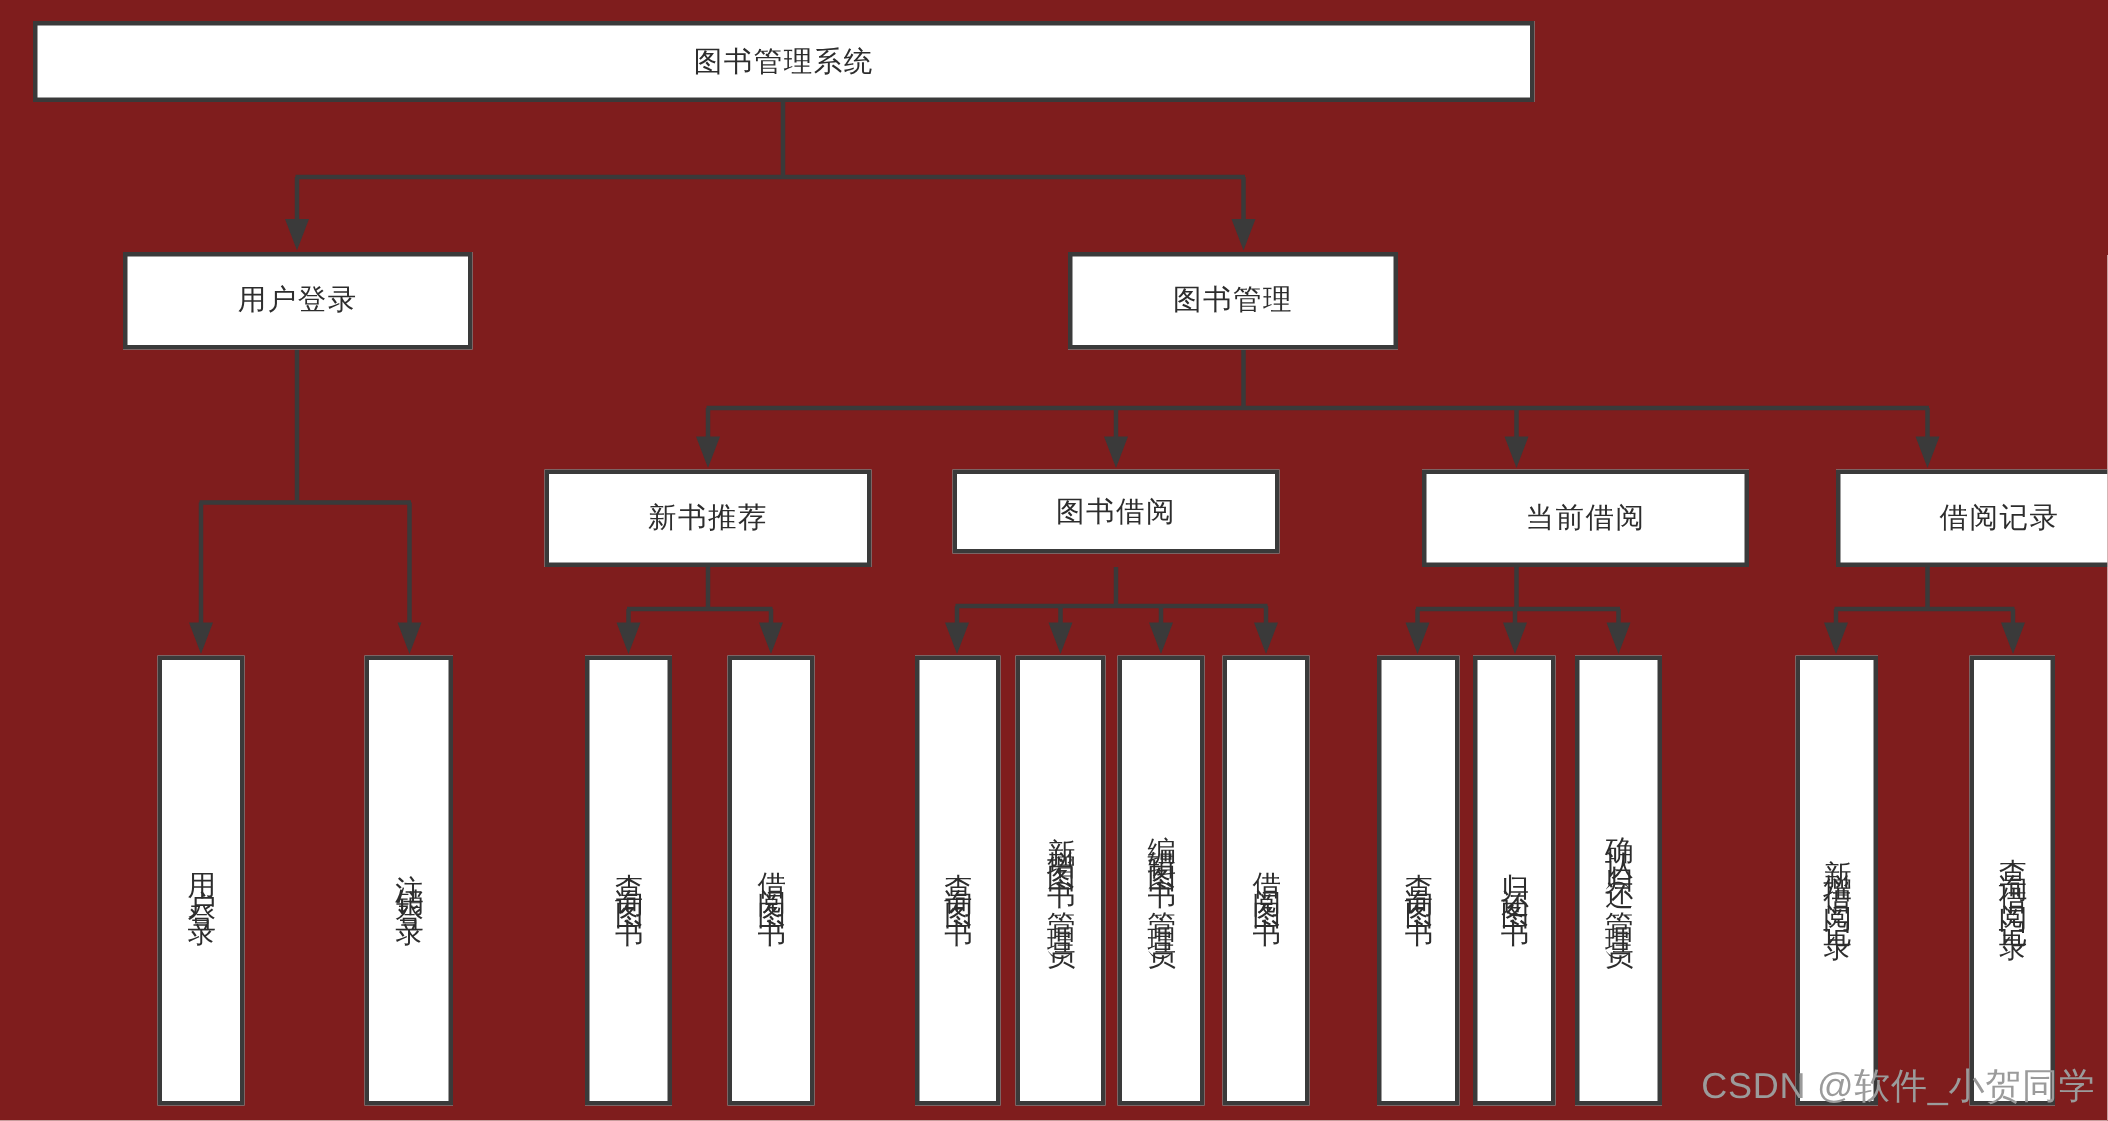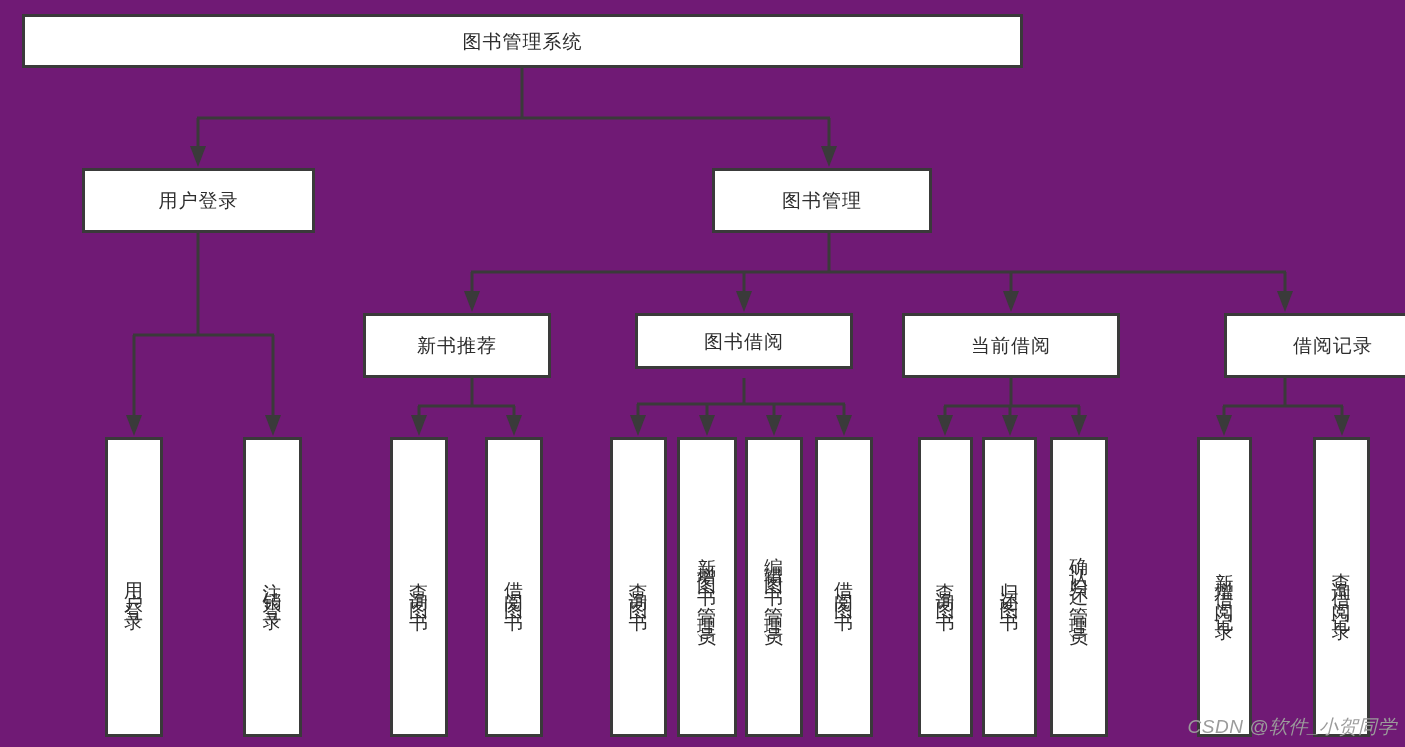--- a/index.html
+++ b/index.html
@@ -5,21 +5,21 @@
   html, body {
     margin: 0;
     padding: 0;
     background: #ffffff;
     font-family: "Liberation Sans", "DejaVu Sans", sans-serif;
   }
   #canvas {
     position: relative;
     width: 1405px;
     height: 747px;
-    background: #701a75;
+    background: #7f1d1d;
     overflow: hidden;
   }
   #connectors {
     position: absolute;
     left: 0; top: 0;
     width: 1405px; height: 747px;
   }
   .node {
     position: absolute;
     box-sizing: border-box;
@@ -36,26 +36,25 @@
   .vnode span {
     writing-mode: vertical-rl;
     text-orientation: mixed;
     letter-spacing: 10px;
     white-space: nowrap;
   }
   #watermark {
     position: absolute;
     right: 8px;
     bottom: 7px;
-    font-size: 19px;
+    font-size: 24px;
     color: #9b9b9b;
     letter-spacing: 0.5px;
     z-index: 5;
     white-space: nowrap;
-    font-style: italic;
   }
 </style>
 </head>
 <body>
 
 <div id="canvas">
 
   <svg id="connectors" viewBox="0 0 1405 747" xmlns="http://www.w3.org/2000/svg" fill="none" stroke="#3a3a3a" stroke-width="3">
 
     <path d="M522 68 V118 M197 118 H830 M198 118 V150 M829 118 V150"></path>
@@ -96,27 +95,27 @@
     <span>图书管理系统</span>
   </div>
 
   <div class="node" style="left:82px; top:168px; width:233px; height:65px;">
     <span>用户登录</span>
   </div>
   <div class="node" style="left:712px; top:168px; width:220px; height:65px;">
     <span>图书管理</span>
   </div>
 
-  <div class="node" style="left:363px; top:313px; width:188px; height:65px;">
+  <div class="node" style="left:363px; top:313px; width:218px; height:65px;">
     <span>新书推荐</span>
   </div>
   <div class="node" style="left:635px; top:313px; width:218px; height:56px;">
     <span>图书借阅</span>
   </div>
-  <div class="node" style="left:902px; top:313px; width:218px; height:65px;">
+  <div class="node" style="left:948px; top:313px; width:218px; height:65px;">
     <span>当前借阅</span>
   </div>
   <div class="node" style="left:1176px; top:313px; width:218px; height:65px;margin-left:48px;">
     <span>借阅记录</span>
   </div>
 
   <div class="node vnode" style="left:105px; top:437px; width:58px; height:300px;">
     <span>用户登录</span>
   </div>
   <div class="node vnode" style="left:243px; top:437px; width:59px; height:300px;">

